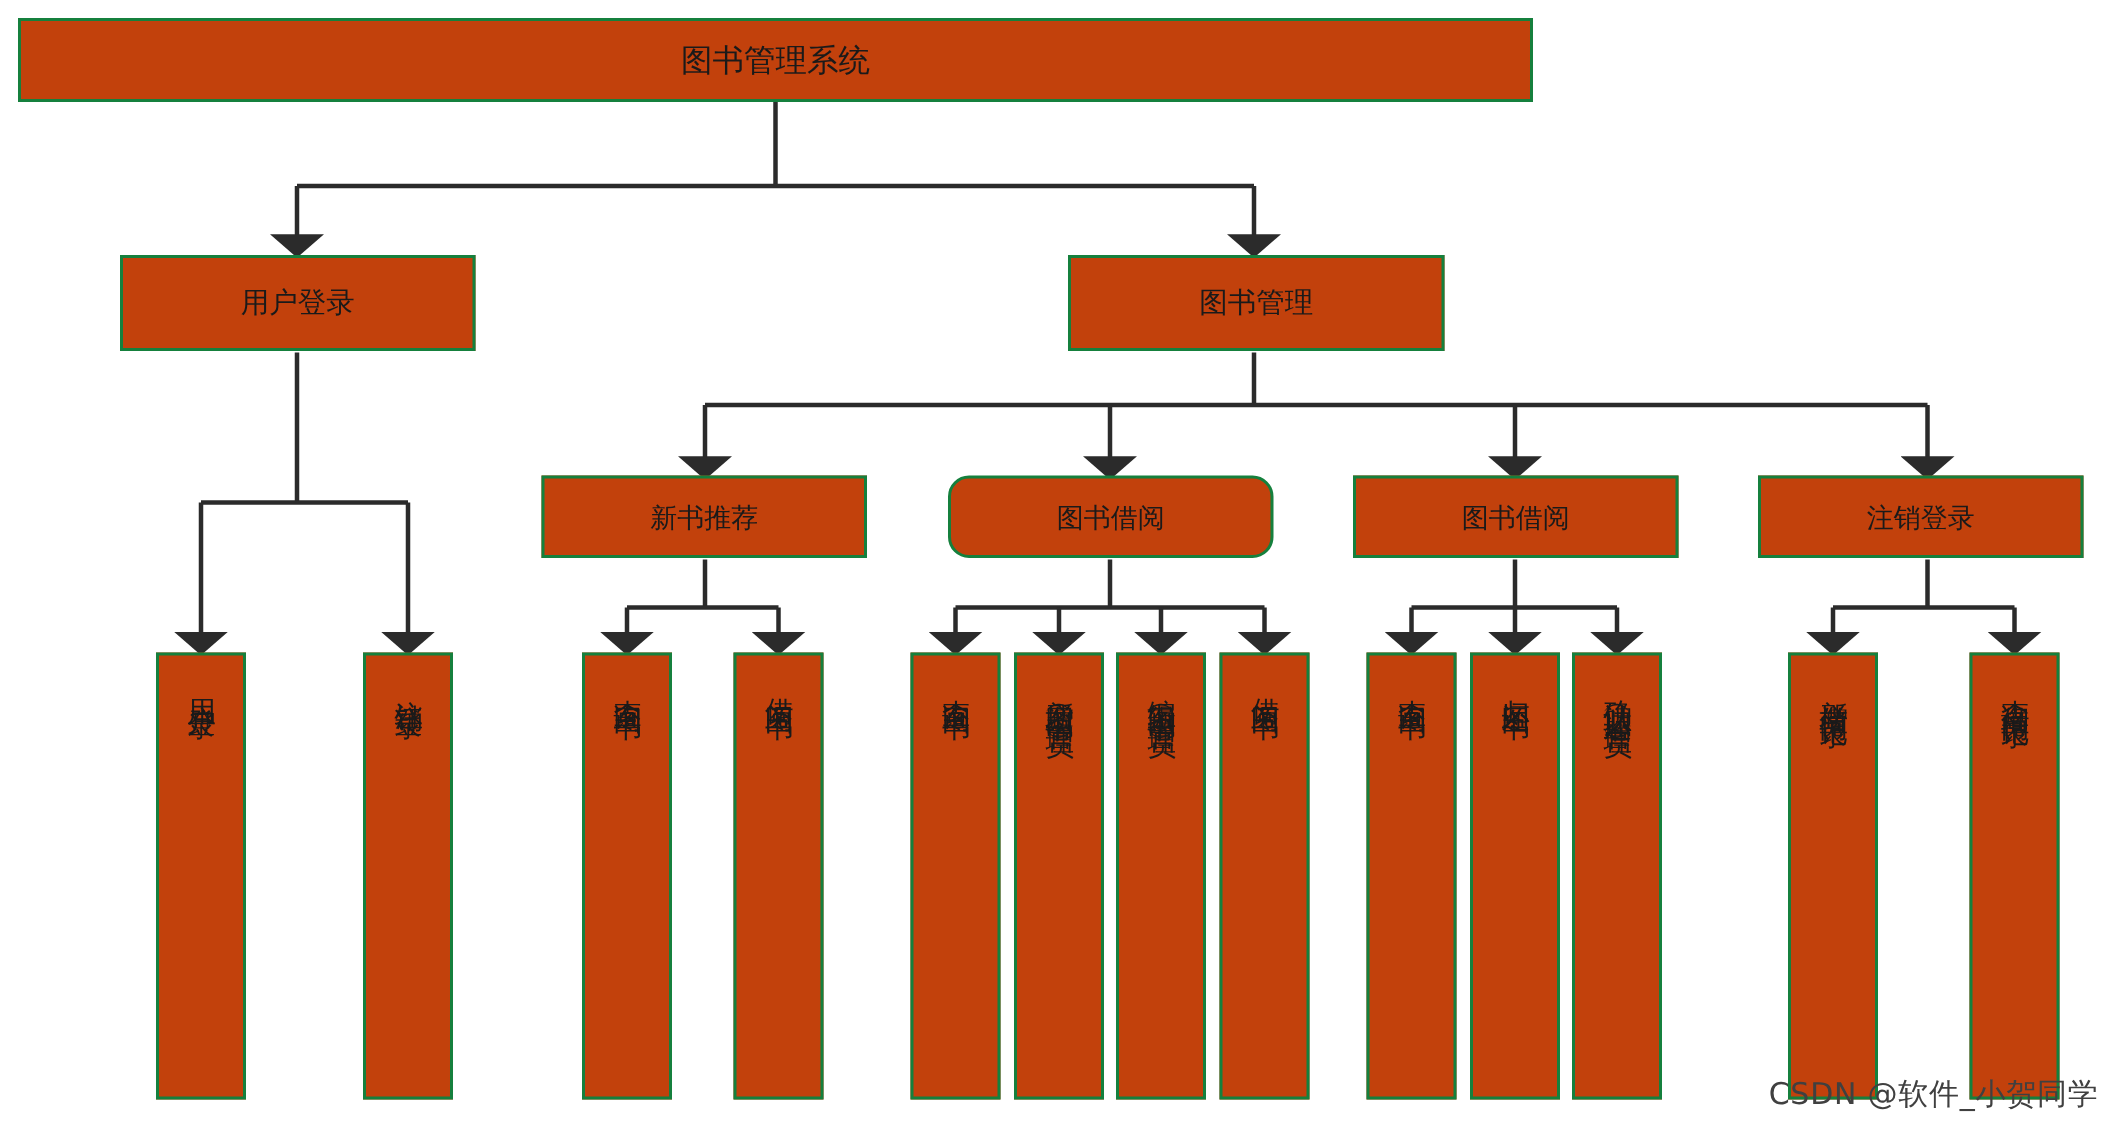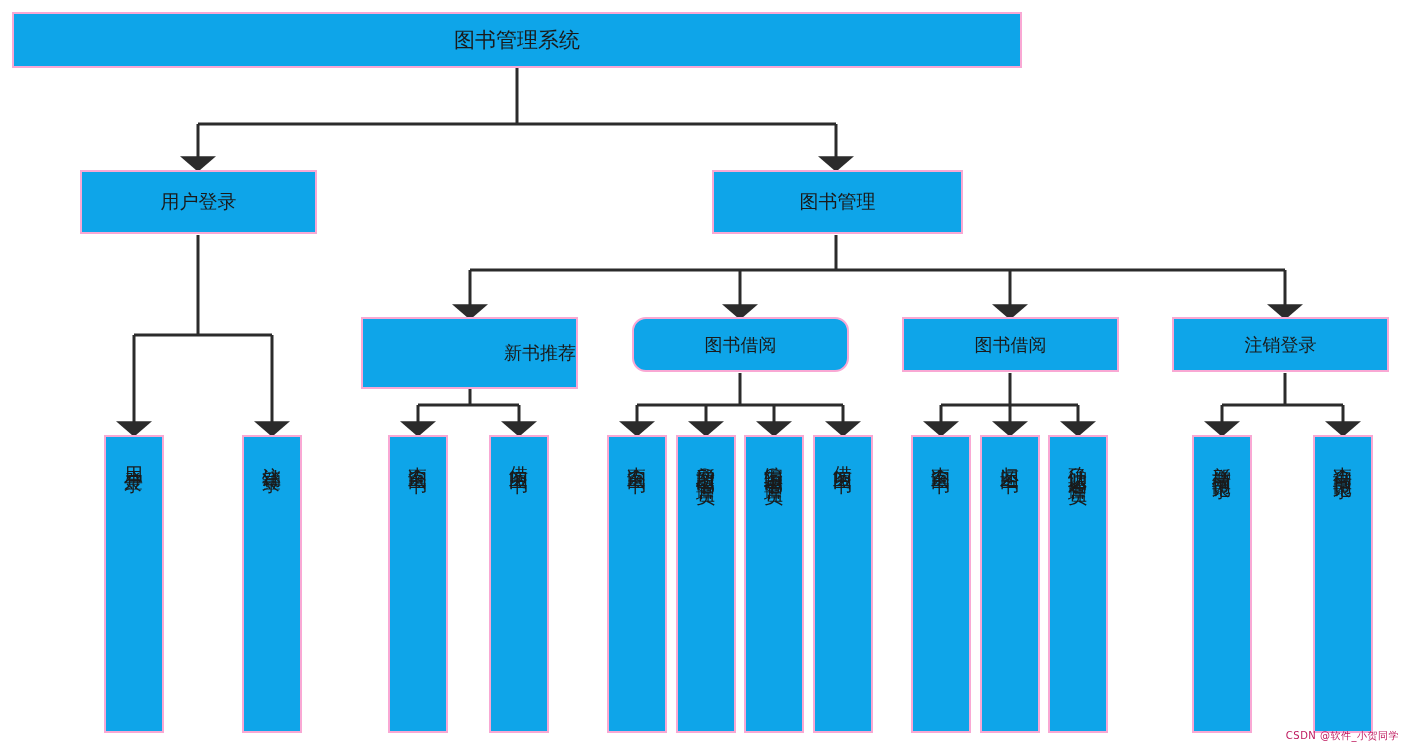--- a/index.html
+++ b/index.html
@@ -21,22 +21,22 @@
     position: absolute;
     left: 0;
     top: 0;
     width: 1405px;
     height: 747px;
   }
   
   .node {
     position: absolute;
     box-sizing: border-box;
-    background: #0ea5e9;
-    border: 2px solid #f9a8d4;
+    background: #c2410c;
+    border: 2px solid #15803d;
     display: flex;
     align-items: center;
     justify-content: center;
     color: #1a1a1a;
     z-index: 2;
   }
   .node.root   { font-size: 21px; }
   .node.lvl1   { font-size: 19px; }
   .node.lvl2   { font-size: 18px; }
   
@@ -50,22 +50,22 @@
     text-orientation: upright;
     letter-spacing: 3px;
     line-height: 1;
     white-space: nowrap;
   }
   
   #watermark {
     position: absolute;
     right: 6px;
     bottom: 4px;
-    font-size: 10px;
-    color: #be185d;
+    font-size: 20px;
+    color: #404040;
     z-index: 5;
     white-space: nowrap;
     letter-spacing: 0.5px;
   }
 </style>
 </head>
 <body>
 
 <div id="canvas">
 
@@ -123,21 +123,21 @@
     <span>图书管理系统</span>
   </div>
 
   <div class="node lvl1" style="left:80px; top:170px; width:237px; height:64px;">
     <span>用户登录</span>
   </div>
   <div class="node lvl1" style="left:712px; top:170px; width:251px; height:64px;">
     <span>图书管理</span>
   </div>
 
-  <div class="node lvl2" style="left:361px; top:317px; width:217px; height:72px;justify-content:flex-end;">
+  <div class="node lvl2" style="left:361px; top:317px; width:217px; height:55px;">
     <span>新书推荐</span>
   </div>
   <div class="node lvl2" style="left:632px; top:317px; width:217px; height:55px;border-radius:14px;">
     <span>图书借阅</span>
   </div>
   <div class="node lvl2" style="left:902px; top:317px; width:217px; height:55px;">
     <span>图书借阅</span>
   </div>
   <div class="node lvl2" style="left:1172px; top:317px; width:217px; height:55px;">
     <span>注销登录</span>

